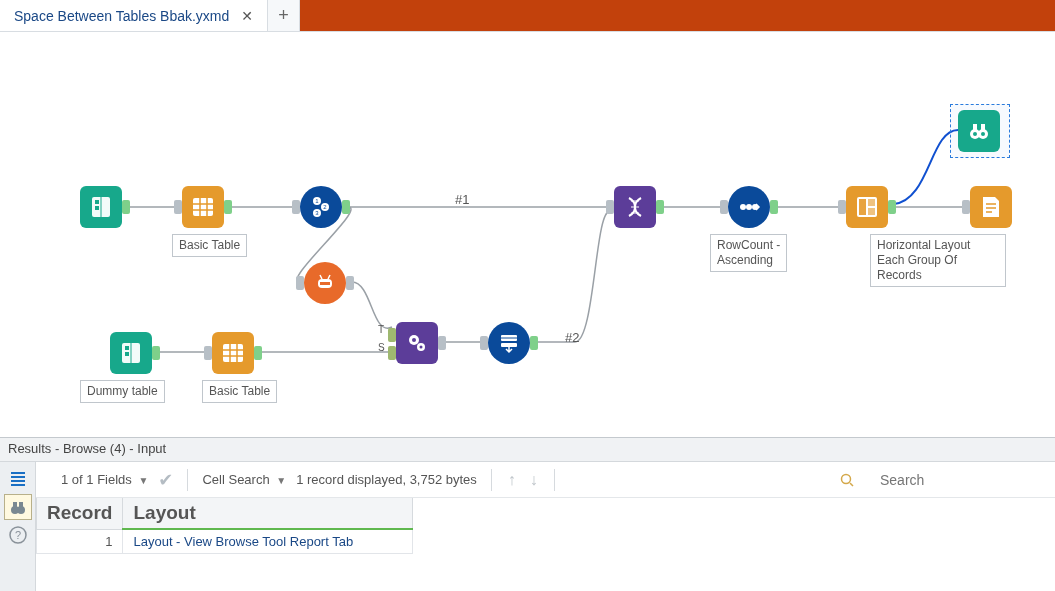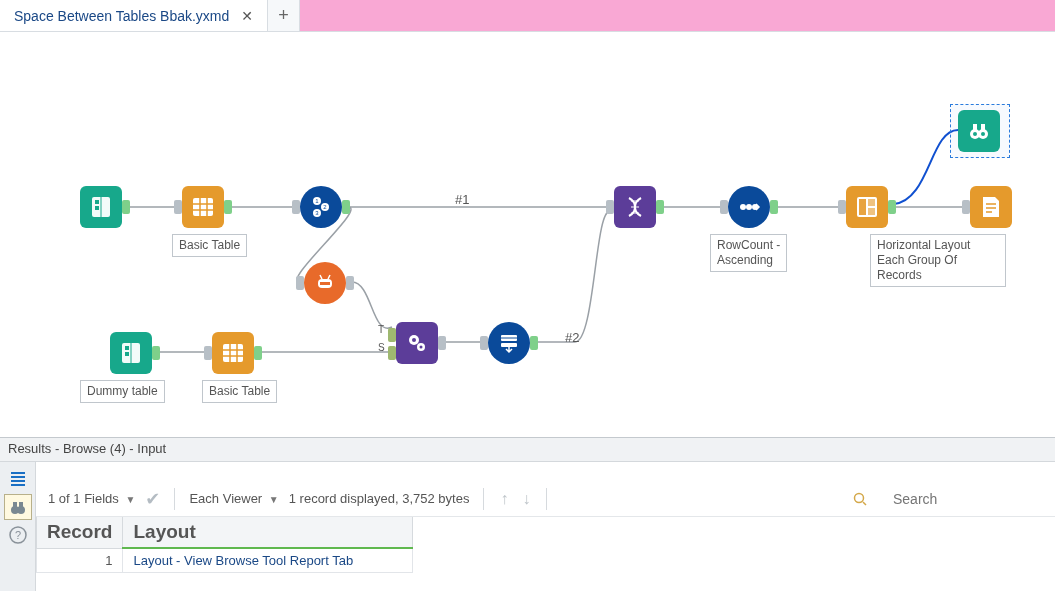--- a/index.html
+++ b/index.html
@@ -9,21 +9,21 @@
     font-size: 13px;
     color: #444;
     background: #fff;
     width: 1055px;
     height: 591px;
     overflow: hidden;
     position: relative;
   }
   .tabbar {
     height: 32px;
-    background: #f9a8d4;
+    background: #c2410c;
     border-bottom: 1px solid #d8dde2;
     display: flex;
     align-items: stretch;
   }
   .tab {
     background: #fff;
     border-right: 1px solid #d8dde2;
     display: flex;
     align-items: center;
     padding: 0 14px;
@@ -134,23 +134,23 @@
     border:1px solid transparent;
     cursor:pointer;
     color:#666;
   }
   .gut-btn.active { border:1px solid #b8b08a; background:#fff9e0; }
   .results-main { flex:1; display:flex; flex-direction:column; }
   .results-toolbar {
     height:36px;
     border-bottom:1px solid #e4e7ea;
     display:flex; align-items:center;
-    padding:0 12px;
+    padding:0 25px;
     gap:10px;
-    color:#555; font-size:13px;margin-top:19px;
+    color:#555; font-size:13px;
   }
   .rt-sep { width:1px; height:22px; background:#d6dade; margin:0 4px; }
   .check { color:#b4bcc3; font-size:18px; }
   .arrow { color:#bfc5ca; font-size:16px; padding:0 2px; cursor:pointer;}
   .search {
     margin-left:auto;
     display:flex; align-items:center;
     gap:24px;
     color:#a1a8ae;
     width:190px;
@@ -399,21 +399,21 @@
     </div>
     <div class="results-main">
       <div class="results-toolbar">
         <span>
           <span>1 of 1 Fields</span>
           <span class="drop">▼</span>
         </span>
         <span class="check">✔</span>
         <span class="rt-sep"></span>
         <span>
-          <span>Each Viewer</span>
+          <span>Cell Search</span>
           <span class="drop">▼</span>
         </span>
         <span>1 record displayed, 3,752 bytes</span>
         <span class="rt-sep"></span>
         <span class="arrow">↑</span>
         <span class="arrow">↓</span>
         <span class="rt-sep"></span>
         <div class="search">
           <svg width="14" height="14">
               <circle cx="6" cy="6" r="4.5" stroke="#d4a84a" stroke-width="1.5" fill="none"></circle>

